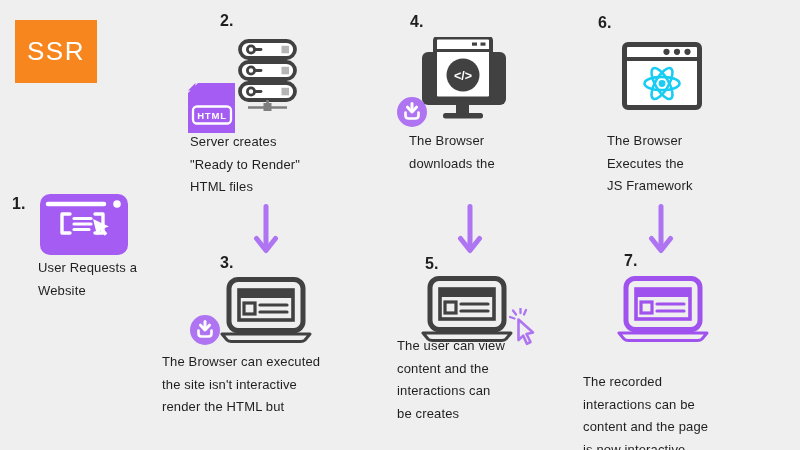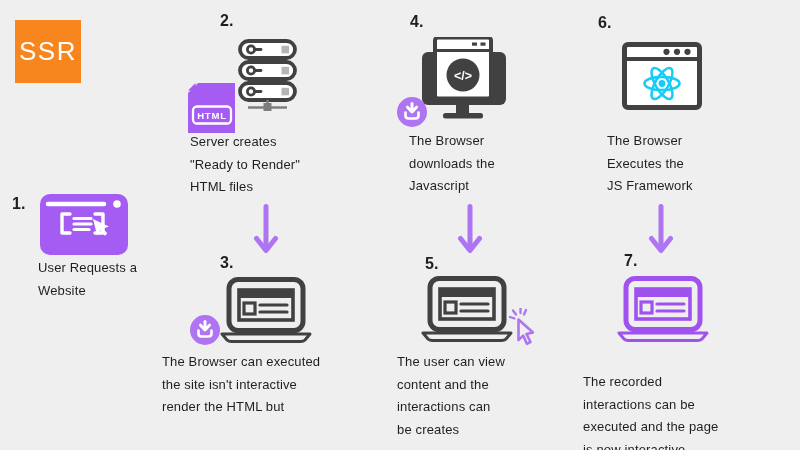--- a/index.html
+++ b/index.html
@@ -6,21 +6,21 @@
   body{
     width:800px;height:450px;overflow:hidden;
     font-family:"Liberation Sans", sans-serif;
     background:var(--bg,#efeff0);
   }
   .stage{position:relative;width:800px;height:450px;background:var(--bg,#efeff0)}
   .abs{position:absolute}
   .num{position:absolute;font-size:16px;font-weight:600;color:var(--text,#1f1f1f);letter-spacing:.2px}
   .caption{position:absolute;font-size:13px;line-height:22.5px;font-weight:400;color:var(--text,#1f1f1f);white-space:nowrap;letter-spacing:.15px}
   .ssr{
-    position:absolute;left:15px;top:20px;width:66px;height:63px;
+    position:absolute;left:15px;top:20px;width:82px;height:63px;
     background:var(--orange,#f6861d);color:#fff;display:flex;align-items:center;justify-content:center;
     font-size:26px;font-weight:500;letter-spacing:1.5px;
   }
   svg{display:block}
   svg text{font-family:"Liberation Sans", sans-serif}
   
   .sd{stroke:var(--dark,#414141)} .fd{fill:var(--dark,#414141)}
   .sw{stroke:#fff}               .fw{fill:#fff}
   .fp{fill:var(--purple,#a55cf3)}
   .spl{stroke:var(--purple-light,#ae74f2)} .fpl{fill:var(--purple-light,#ae74f2)}
@@ -142,21 +142,20 @@
     </svg>
     <svg class="abs" style="left:397px;top:97px" width="30" height="30" viewBox="0 0 30 30">
       <circle class="fpl" cx="15" cy="15" r="15"></circle>
       <line class="sw" x1="15" y1="6.5" x2="15" y2="13.5" stroke-width="3" stroke-linecap="round"></line>
       <path class="sw fn" d="M10.5,10.2 L15,15 L19.5,10.2" stroke-width="3" stroke-linecap="round" stroke-linejoin="round"></path>
       <path class="sw fn" d="M8.5,15.5 V18.5 Q8.5,21.5 11.5,21.5 H18.5 Q21.5,21.5 21.5,18.5 V15.5" stroke-width="2.6" stroke-linecap="round"></path>
     </svg>
     <div class="caption" style="left:409px;top:130px">
       <div>The Browser</div>
       <div>downloads the</div>
-      <div>Javascript</div>
     </div>
   </div>
 
   <svg class="abs" style="left:457px;top:204px" width="26" height="52" viewBox="0 0 26 52">
     <line class="spl" x1="13" y1="2.5" x2="13" y2="40" stroke-width="5" stroke-linecap="round"></line>
     <path class="spl fn" d="M3.5,34.5 L13,46.5 L22.5,34.5" stroke-width="5" stroke-linecap="round" stroke-linejoin="round"></path>
   </svg>
 
   <div>
     <div class="num" style="left:425px;top:255px">5.</div>
@@ -169,21 +168,21 @@
       <line class="lk" x1="40" y1="35" x2="67" y2="35" stroke-width="3.2" stroke-linecap="round"></line>
       <path class="lk fn" d="M2,57 H90 L85,63 Q83.5,64.5 80.5,64.5 H11.5 Q8.5,64.5 7,63 Z" stroke-width="3" stroke-linejoin="round"></path>
     </svg>
     <svg class="abs" style="left:509px;top:308px" width="34" height="40" viewBox="0 0 34 40">
       <path class="spl fn" d="M9.5,11.5 L24,24.5 L17.5,26 L21.5,34 L17.8,35.8 L14.2,27.6 L9.5,32 Z" stroke-width="2.6" stroke-linejoin="round"></path>
       <line class="spl" x1="1" y1="9" x2="5.5" y2="10.5" stroke-width="2.3" stroke-linecap="round"></line>
       <line class="spl" x1="4" y1="2.5" x2="7" y2="6.5" stroke-width="2.3" stroke-linecap="round"></line>
       <line class="spl" x1="11.5" y1="0.5" x2="11.5" y2="5" stroke-width="2.3" stroke-linecap="round"></line>
       <line class="spl" x1="17" y1="2" x2="15" y2="6.5" stroke-width="2.3" stroke-linecap="round"></line>
     </svg>
-    <div class="caption" style="left:397px;top:351px">
+    <div class="caption" style="left:397px;top:335px">
       <div>The user can view</div>
       <div>content and the</div>
       <div>interactions can</div>
       <div>be creates</div>
     </div>
   </div>
 
   <div>
     <div class="num" style="left:598px;top:14px">6.</div>
     <svg class="abs" style="left:622px;top:42px" width="80" height="68" viewBox="0 0 80 68">
@@ -218,18 +217,18 @@
       <rect class="lf" x="19" y="13" width="54" height="8"></rect>
       <rect class="lk fn" x="19" y="13" width="54" height="30" stroke-width="3.6"></rect>
       <rect class="lk fn" x="24" y="26" width="11" height="11" stroke-width="3.2"></rect>
       <line class="lk" x1="40" y1="28" x2="67" y2="28" stroke-width="3.2" stroke-linecap="round"></line>
       <line class="lk" x1="40" y1="35" x2="67" y2="35" stroke-width="3.2" stroke-linecap="round"></line>
       <path class="lk fn" d="M2,57 H90 L85,63 Q83.5,64.5 80.5,64.5 H11.5 Q8.5,64.5 7,63 Z" stroke-width="3" stroke-linejoin="round"></path>
     </svg>
     <div class="caption" style="left:583px;top:371px">
       <div>The recorded</div>
       <div>interactions can be</div>
-      <div>executed and the page</div>
+      <div>content and the page</div>
       <div>is now interactive</div>
     </div>
   </div>
 
 </div>
 
 </body></html>

